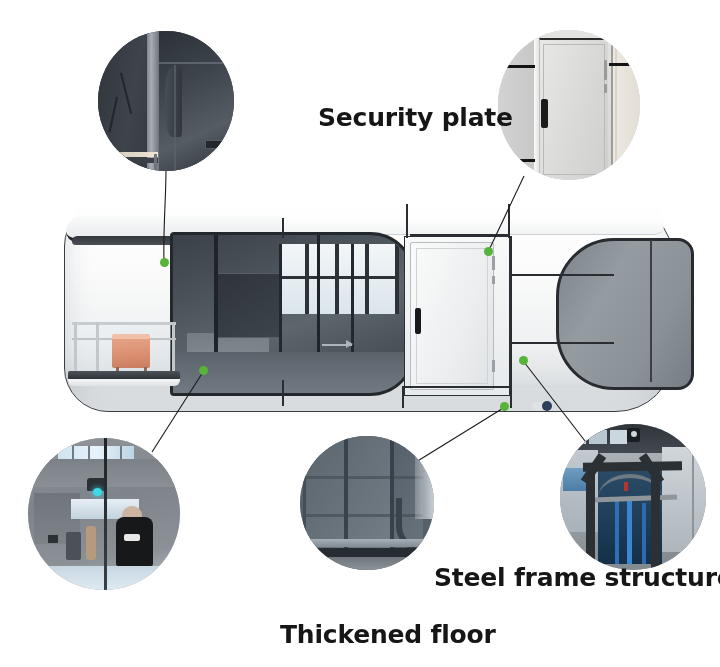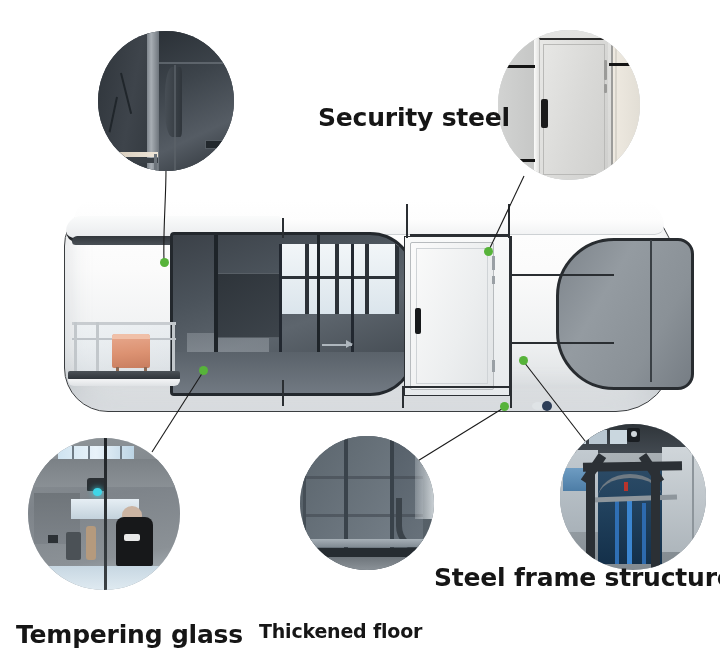--- a/index.html
+++ b/index.html
@@ -22,21 +22,21 @@
     font-weight:700;
     letter-spacing:-0.2px;
     white-space:nowrap;
     line-height:1;
     font-family:"DejaVu Sans","Liberation Sans",sans-serif;
   }
   #lbl-steel-plate{ left:228px; top:28px;  font-size:25px; }
   #lbl-security-door{ left:318px; top:105px; font-size:25px; }
   #lbl-steel-frame{ left:434px; top:565px; font-size:25px; }
   #lbl-tempering-glass{ left:16px;  top:622px; font-size:25px; }
-  #lbl-thickened-floor{ left:259px; top:622px; font-size:19px; }
+  #lbl-thickened-floor{ left:280px; top:622px; font-size:25px; }
 
   
   .callout{
     position:absolute;
     border-radius:50%;
     overflow:hidden;
     background:#c9cdd2;
     box-shadow:0 0 0 1px rgba(255,255,255,0.0);
   }
   .callout .inner{position:absolute;inset:0;}
@@ -528,21 +528,20 @@
         <div class="diagR"></div>
       <div class="beamTop"></div>
         <div class="postL"></div>
         <div class="postR"></div>
       <div class="cam"></div>
         <div class="camLens"></div>
     </div>
   </div>
 
 
-  <div class="label" id="lbl-security-door">Security steel</div>
+  <div class="label" id="lbl-security-door">Security plate</div>
 
   <div class="label" id="lbl-steel-frame">Steel frame structure</div>
 
-  <div class="label" id="lbl-tempering-glass">Tempering glass</div>
 
   <div class="label" id="lbl-thickened-floor">Thickened floor</div>
 
 </div>
 
 </body></html>

